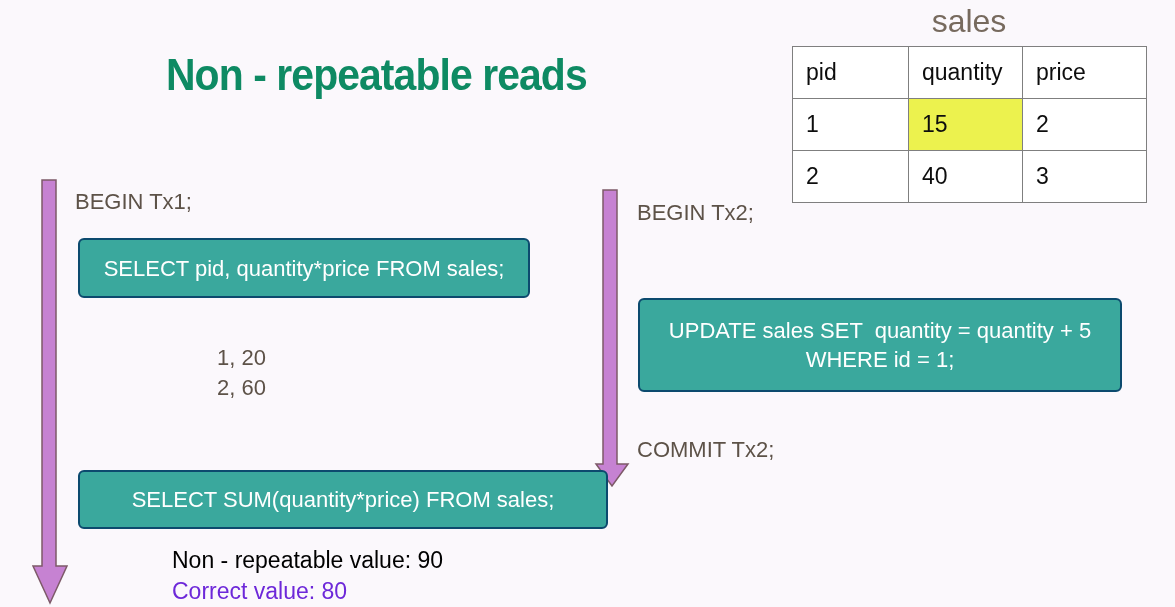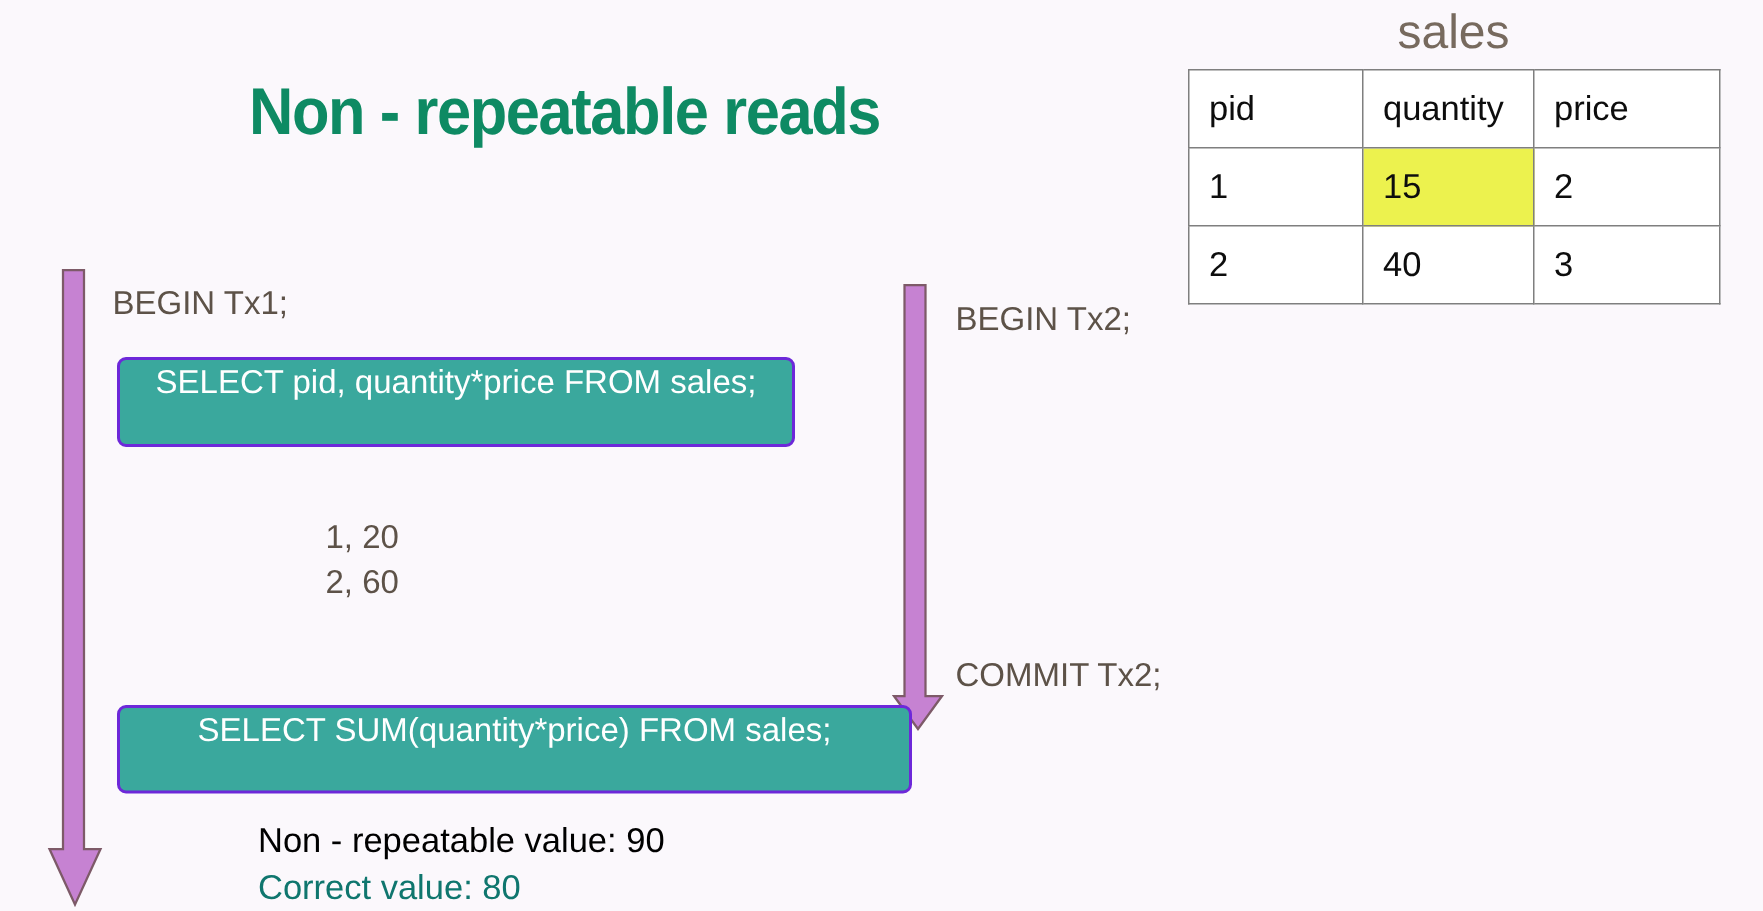--- a/index.html
+++ b/index.html
@@ -9,33 +9,33 @@
   }
   .page-title{
     position:absolute;left:166px;top:50px;
     font-size:44px;font-weight:bold;color:#0e8a63;letter-spacing:-1px;
     transform:scaleX(0.93);transform-origin:left top;white-space:nowrap;
   }
   .label{
     position:absolute;color:#5d5248;font-size:22px;white-space:nowrap;
   }
   .sql-box{
-    position:absolute;background:#3aa89d;border:2px solid #6d28d9;border-radius:6px;
+    position:absolute;background:#3aa89d;border:2px solid #0c4a6e;border-radius:6px;
     color:#ffffff;font-size:22px;display:flex;flex-direction:column;
-    align-items:center;justify-content:flex-start;text-align:center;
+    align-items:center;justify-content:center;text-align:center;
     white-space:pre-wrap;line-height:29px;box-sizing:border-box;
   }
   .result-text{
     position:absolute;left:217px;top:343px;color:#5d5248;font-size:22px;line-height:30px;
   }
   .bad-value{
     position:absolute;left:172px;top:547px;color:#000000;font-size:23px;white-space:nowrap;
   }
   .good-value{
-    position:absolute;left:172px;top:578px;color:#0f766e;font-size:23px;white-space:nowrap;
+    position:absolute;left:172px;top:578px;color:#6d28d9;font-size:23px;white-space:nowrap;
   }
   .sales-caption{
     position:absolute;left:792px;top:3px;width:354px;text-align:center;
     color:#776a5e;font-size:32px;
   }
   table.sales{
     position:absolute;left:792px;top:46px;width:354px;height:155px;
     border-collapse:collapse;table-layout:fixed;background:#ffffff;
     font-family:"Liberation Sans",sans-serif;
   }
@@ -102,16 +102,20 @@
 
   <div class="sql-box" style="left:78px;top:470px;width:530px;height:59px;">
     <span>SELECT SUM(quantity*price) FROM sales;</span>
   </div>
 
   <div class="bad-value">Non - repeatable value: 90</div>
   <div class="good-value">Correct value: 80</div>
 
   <div class="label" style="left:637px;top:200px;">BEGIN Tx2;</div>
 
+  <div class="sql-box" style="left:638px;top:298px;width:484px;height:94px;">
+    <div>UPDATE sales SET  quantity = quantity + 5</div>
+    <div>WHERE id = 1;</div>
+  </div>
 
   <div class="label" style="left:637px;top:437px;">COMMIT Tx2;</div>
 
 </div>
 
 </body></html>

